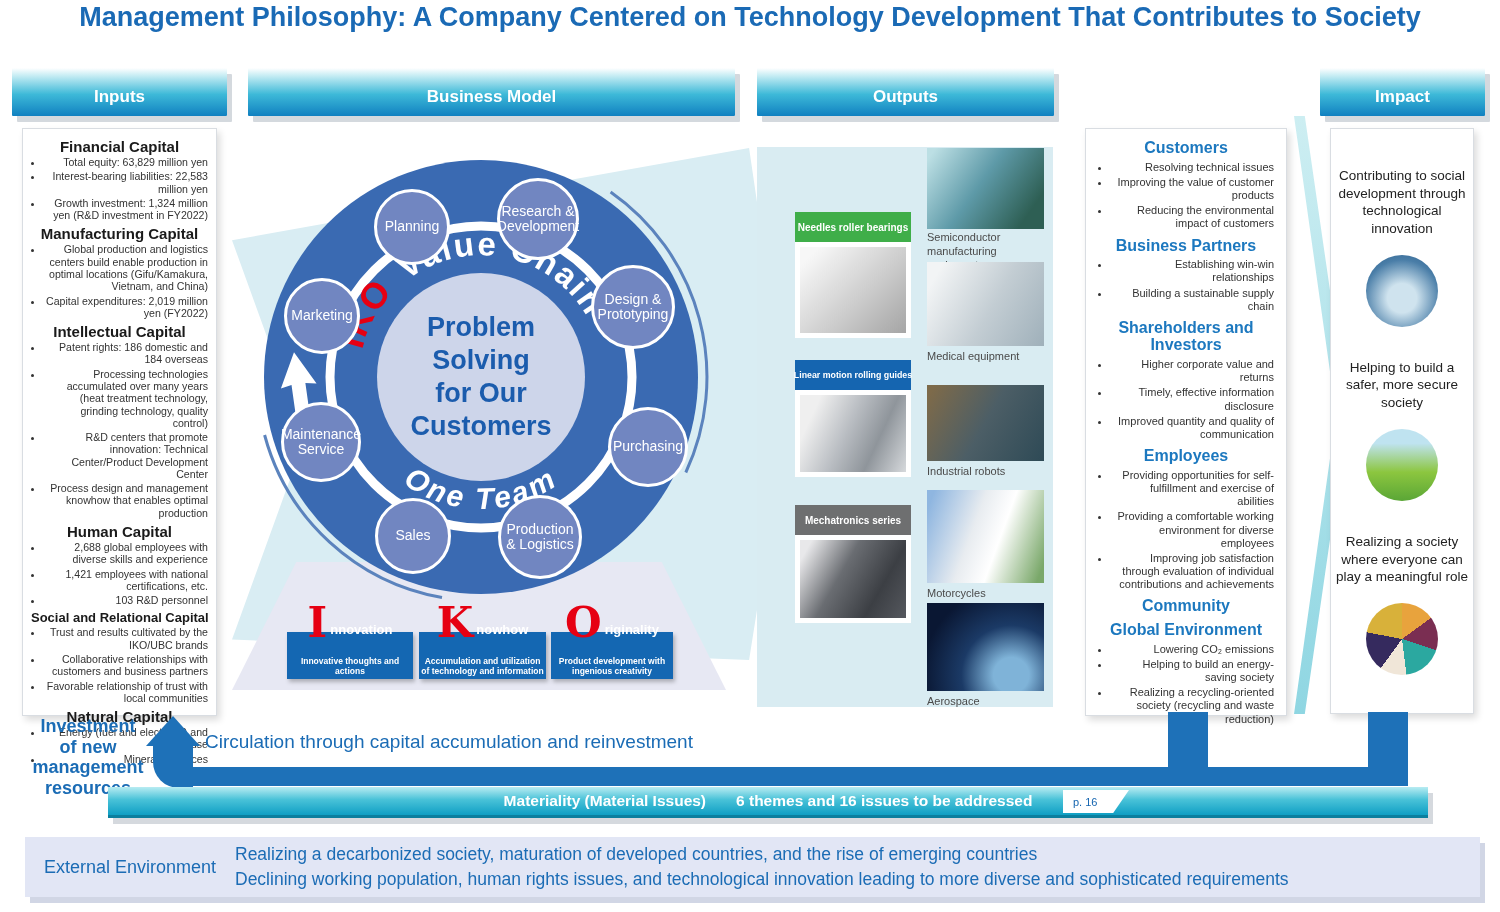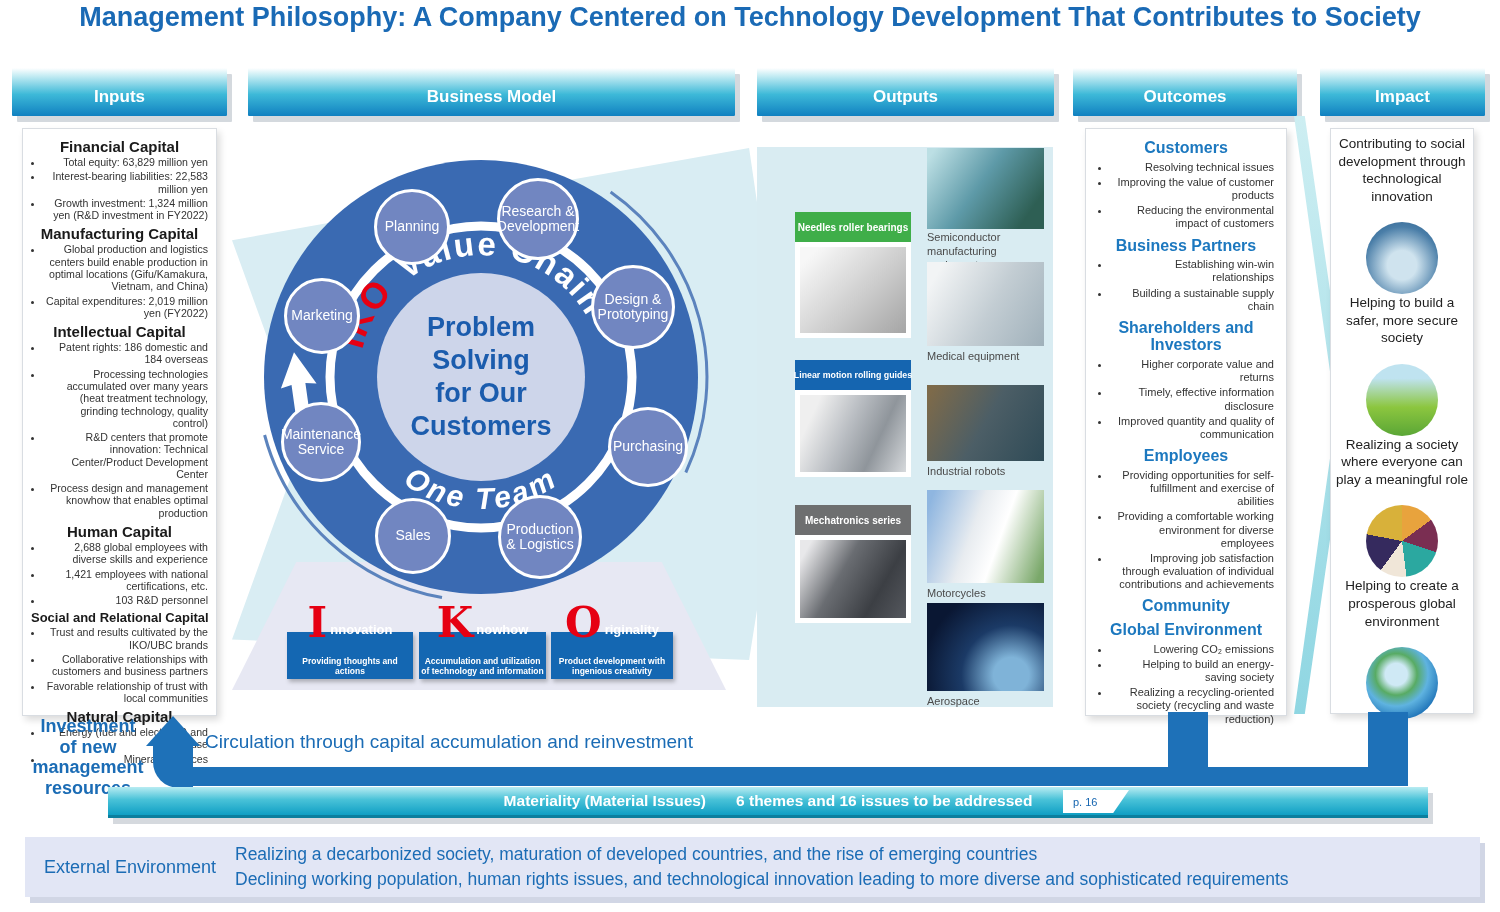--- a/index.html
+++ b/index.html
@@ -117,23 +117,20 @@
   <div id="title" class="abs">Management Philosophy: A Company Centered on Technology Development That Contributes to Society</div>
 
   <div id="hdr-inputs" class="abs hdr">
       <span>Inputs</span>
     </div>
   <div id="hdr-bm" class="abs hdr">
       <span>Business Model</span>
     </div>
   <div id="hdr-outputs" class="abs hdr">
       <span>Outputs</span>
-    </div>
-  <div id="hdr-outcomes" class="abs hdr">
-      <span>Outcomes</span>
     </div>
   <div id="hdr-impact" class="abs hdr">
       <span>Impact</span>
     </div>
 
   <div id="inputs-card" class="abs card">
     <div class="sec">
       <h3>Financial Capital</h3>
       <ul>
         <li>Total equity: 63,829 million yen</li>
@@ -221,21 +218,21 @@
       <div>for Our</div>
       <div>Customers</div>
     </div>
   </div>
 
   <div class="iko-box" style="left:287px;width:126px;">
     <div class="iko-head">
       <span class="iko-letter">I</span>
       <span class="iko-word">nnovation</span>
     </div>
-    <div class="iko-sub">Providing thoughts and actions</div>
+    <div class="iko-sub">Innovative thoughts and actions</div>
   </div>
   <div class="iko-box" style="left:419px;width:127px;">
     <div class="iko-head">
       <span class="iko-letter">K</span>
       <span class="iko-word">nowhow</span>
     </div>
     <div class="iko-sub">Accumulation and utilization of technology and information</div>
   </div>
   <div class="iko-box" style="left:551px;width:122px;">
     <div class="iko-head">
@@ -325,24 +322,20 @@
       <div class="imp-circle ic-hands"></div>
     </div>
     <div class="imp-item">
       <div class="imp-text">Helping to build a safer, more secure society</div>
       <div class="imp-circle ic-park"></div>
     </div>
     <div class="imp-item">
       <div class="imp-text">Realizing a society where everyone can play a meaningful role</div>
       <div class="imp-circle ic-people"></div>
     </div>
-    <div class="imp-item">
-      <div class="imp-text">Helping to create a prosperous global environment</div>
-      <div class="imp-circle ic-globe"></div>
-    </div>
   </div>
 
   <div id="invest-text" class="abs">
     <div>Investment</div>
     <div>of new</div>
     <div>management</div>
     <div>resources</div>
   </div>
   <div id="flow-arrowhead" class="abs"></div>
   <div id="flow-vert" class="abs blue"></div>

